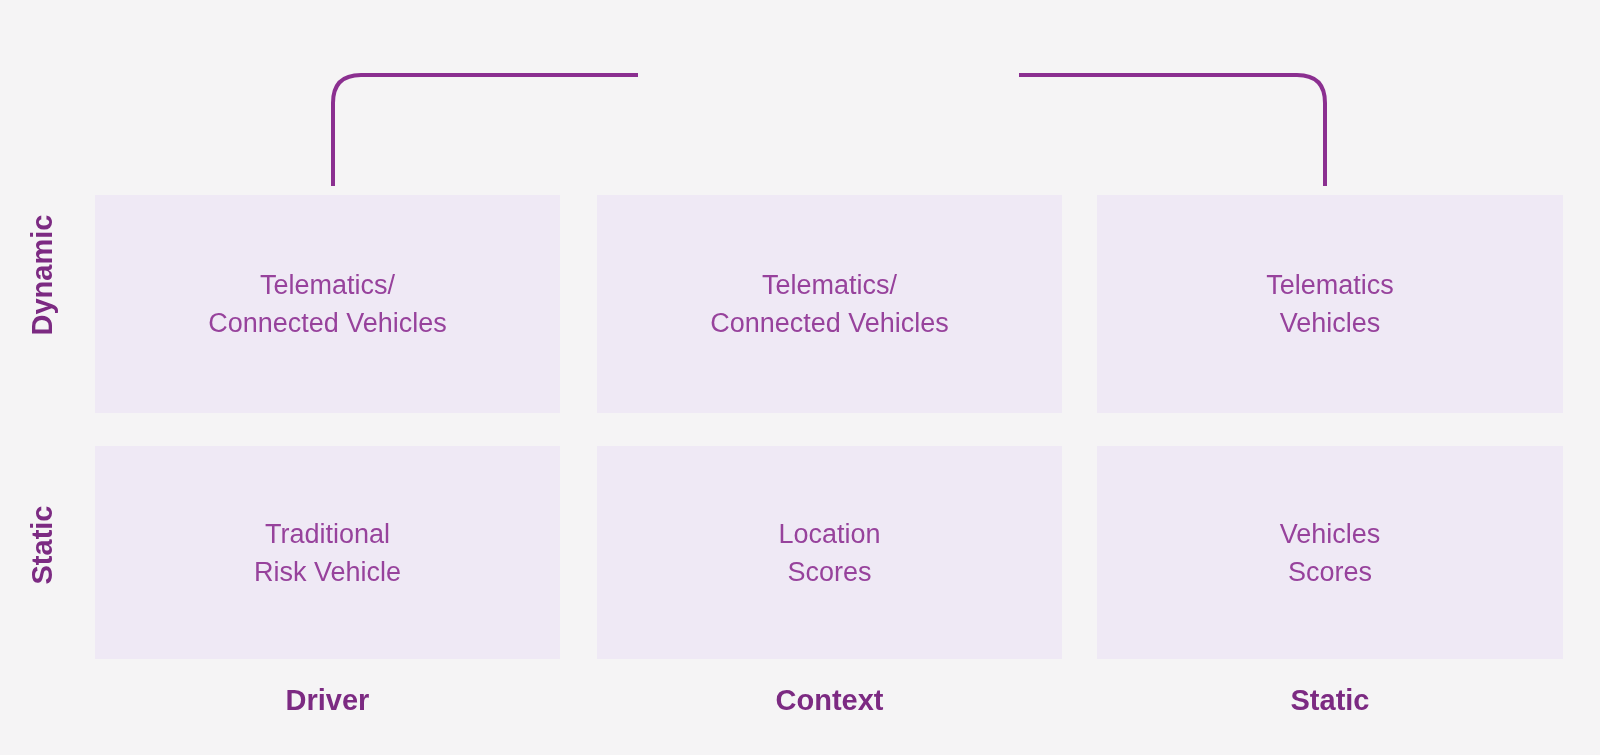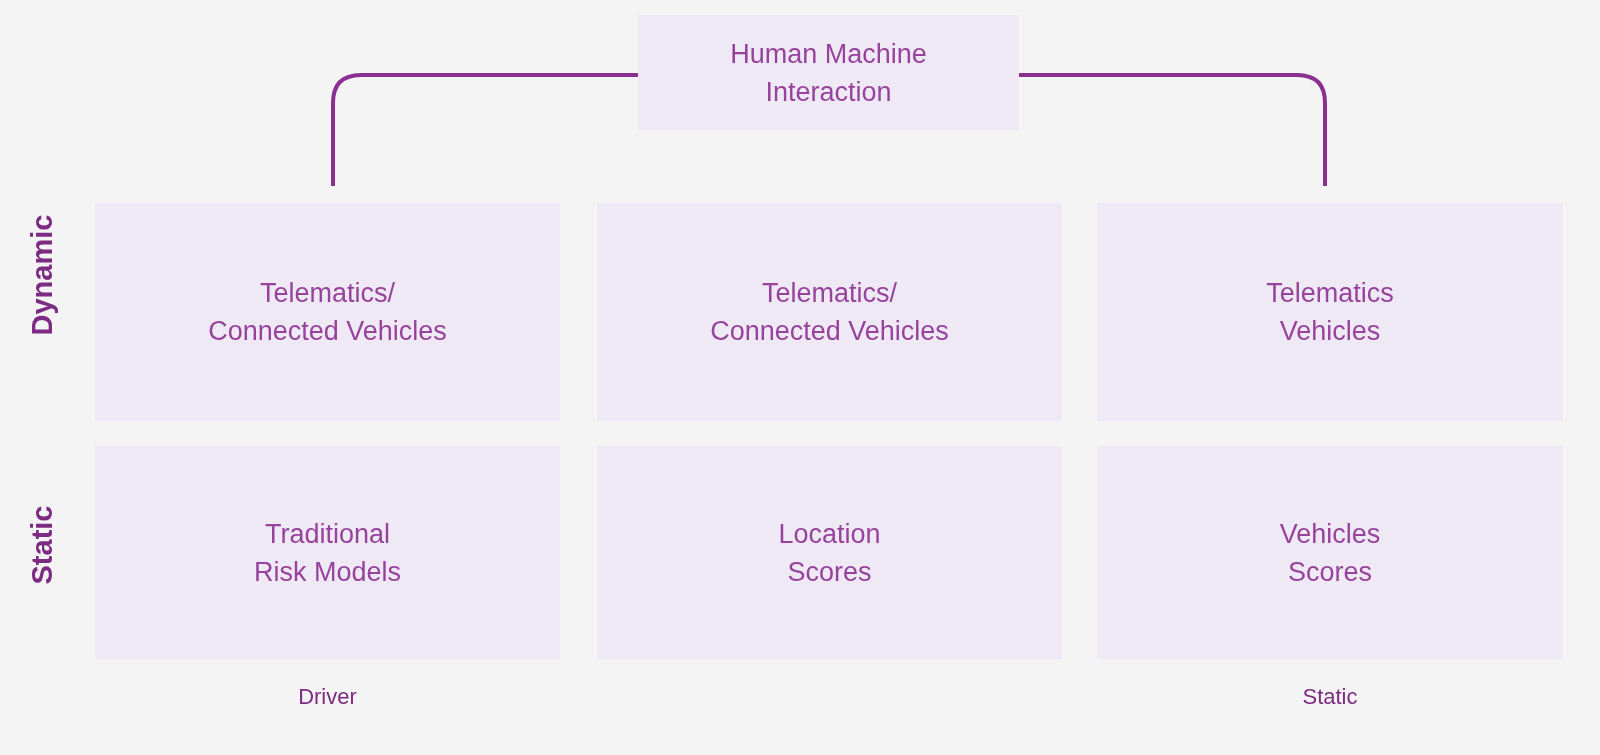--- a/index.html
+++ b/index.html
@@ -33,21 +33,21 @@
     text-align: center;
     color: #97429c;
     font-size: 27px;
     line-height: 38px;
     white-space: pre-line;
   }
   .hmi-box {
     left: 638px; top: 15px;
     width: 381px; height: 115px;
   }
-  .r1 { top: 203px; height: 218px; }
+  .r1 { top: 195px; height: 218px; }
   .r2 { top: 446px; height: 213px; }
   .c1 { left: 95px;  width: 465px; }
   .c2 { left: 597px; width: 465px; }
   .c3 { left: 1097px; width: 466px; }
   .row-label {
     position: absolute;
     left: 12px;
     width: 60px;
     color: #7c2a82;
     font-size: 29px;
@@ -56,65 +56,62 @@
     transform: rotate(-90deg);
     transform-origin: center center;
     white-space: nowrap;
   }
   .row-label.dynamic { top: 289px; }
   .row-label.static  { top: 538px; }
   .col-label {
     position: absolute;
     top: 684px;
     color: #7c2a82;
-    font-size: 22px;
-    font-weight: normal;
+    font-size: 29px;
+    font-weight: bold;
     text-align: center;
   }
 </style>
 </head>
 <body>
 
 <div class="canvas">
 
   <svg class="connectors" viewBox="0 0 1600 755" xmlns="http://www.w3.org/2000/svg">
     <path d="M 638 75 L 361 75 Q 333 75 333 103 L 333 186" fill="none" stroke="#8b2f90" stroke-width="4"></path>
     <path d="M 1019 75 L 1297 75 Q 1325 75 1325 103 L 1325 186" fill="none" stroke="#8b2f90" stroke-width="4"></path>
   </svg>
 
-  <div class="box hmi-box">
-    <span>Human Machine
-Interaction</span>
-  </div>
 
   <div class="row-label dynamic">Dynamic</div>
   <div class="row-label static">Static</div>
 
   <div class="box r1 c1">
     <span>Telematics/
 Connected Vehicles</span>
   </div>
   <div class="box r1 c2">
     <span>Telematics/
 Connected Vehicles</span>
   </div>
   <div class="box r1 c3">
     <span>Telematics
 Vehicles</span>
   </div>
 
   <div class="box r2 c1">
     <span>Traditional
-Risk Models</span>
+Risk Vehicle</span>
   </div>
   <div class="box r2 c2">
     <span>Location
 Scores</span>
   </div>
   <div class="box r2 c3">
     <span>Vehicles
 Scores</span>
   </div>
 
   <div class="col-label c1">Driver</div>
+  <div class="col-label c2">Context</div>
   <div class="col-label c3">Static</div>
 
 </div>
 
 </body></html>

